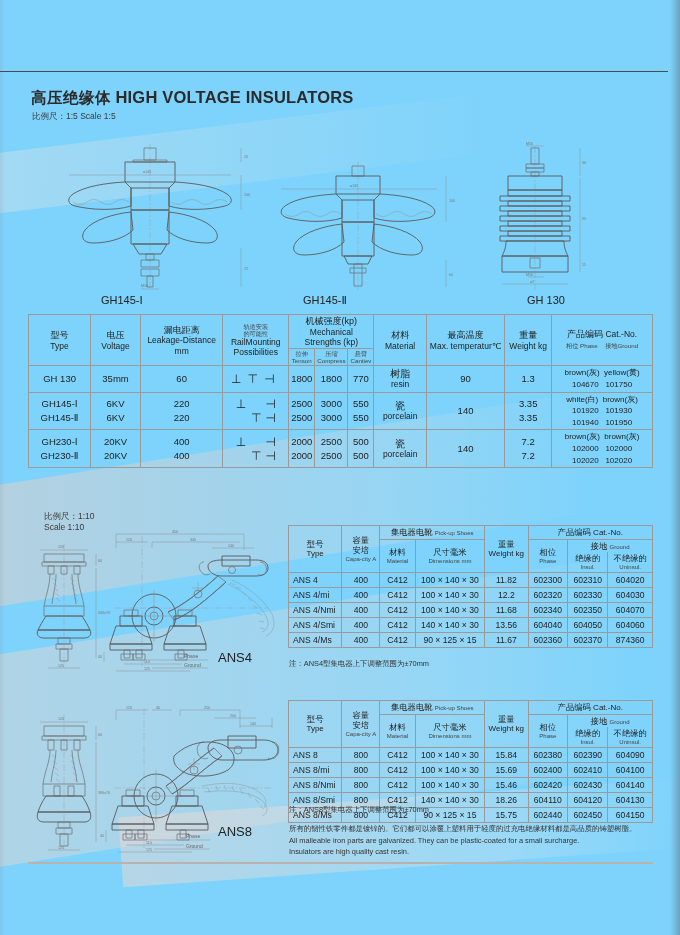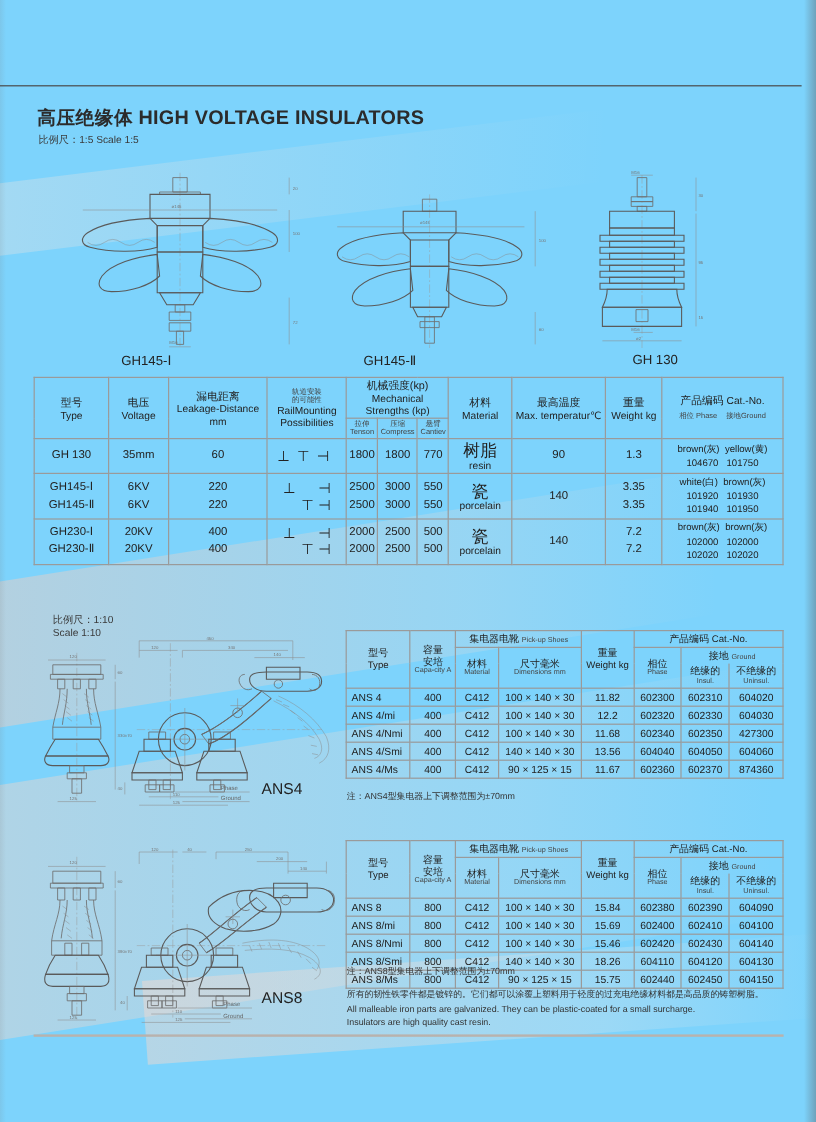--- a/index.html
+++ b/index.html
@@ -44,21 +44,21 @@
   
   table{border-collapse:collapse;position:absolute;background:transparent;}
   table td,table th{border:1px solid #9a9a9a;font-weight:normal;text-align:center;
     vertical-align:middle;color:#222;background:transparent;}
   .tbl-ins{left:28px;top:314px;width:625px;font-size:9px;}
   .tbl-ins td,.tbl-ins th{padding:1px 2px;}
   .tbl-ins .hcn{font-size:9px;display:block;line-height:1.2;}
   .tbl-ins .hen{font-size:8.5px;display:block;line-height:1.2;}
   .tbl-ins .sub{font-size:6.2px;display:block;line-height:1.15;color:#444;}
   .tbl-ins .val{font-size:9.5px;line-height:1.5;}
-  .tbl-ins .mat-cn{font-size:14px;display:block;line-height:1.15;}
+  .tbl-ins .mat-cn{font-size:10px;display:block;line-height:1.15;}
   .tbl-ins .mat-en{font-size:8.5px;display:block;line-height:1.15;}
   .tbl-ins .code{font-size:8px;display:block;line-height:1.45;white-space:nowrap;}
   .mp{font-family:"DejaVu Sans",sans-serif;font-size:12px;letter-spacing:6px;}
 
   .tbl-col{font-size:8.3px;}
   .tbl-col td,.tbl-col th{padding:1px 2px;}
   .tbl-col .hcn{font-size:8.3px;display:block;line-height:1.25;}
   .tbl-col .hen{font-size:8px;display:block;line-height:1.25;}
   .tbl-col .hsm{font-size:6px;display:block;line-height:1.2;color:#444;}
   .tbl-col td.d{font-size:8.6px;padding:2px;}
@@ -550,21 +550,21 @@
         <td class="d">604030</td>
       </tr>
       <tr>
         <td class="d dl">ANS 4/Nmi</td>
         <td class="d">400</td>
         <td class="d">C412</td>
         <td class="d">100 × 140 × 30</td>
         <td class="d">11.68</td>
         <td class="d">602340</td>
         <td class="d">602350</td>
-        <td class="d">427300</td>
+        <td class="d">604070</td>
       </tr>
       <tr>
         <td class="d dl">ANS 4/Smi</td>
         <td class="d">400</td>
         <td class="d">C412</td>
         <td class="d">140 × 140 × 30</td>
         <td class="d">13.56</td>
         <td class="d">604040</td>
         <td class="d">604050</td>
         <td class="d">604060</td>

